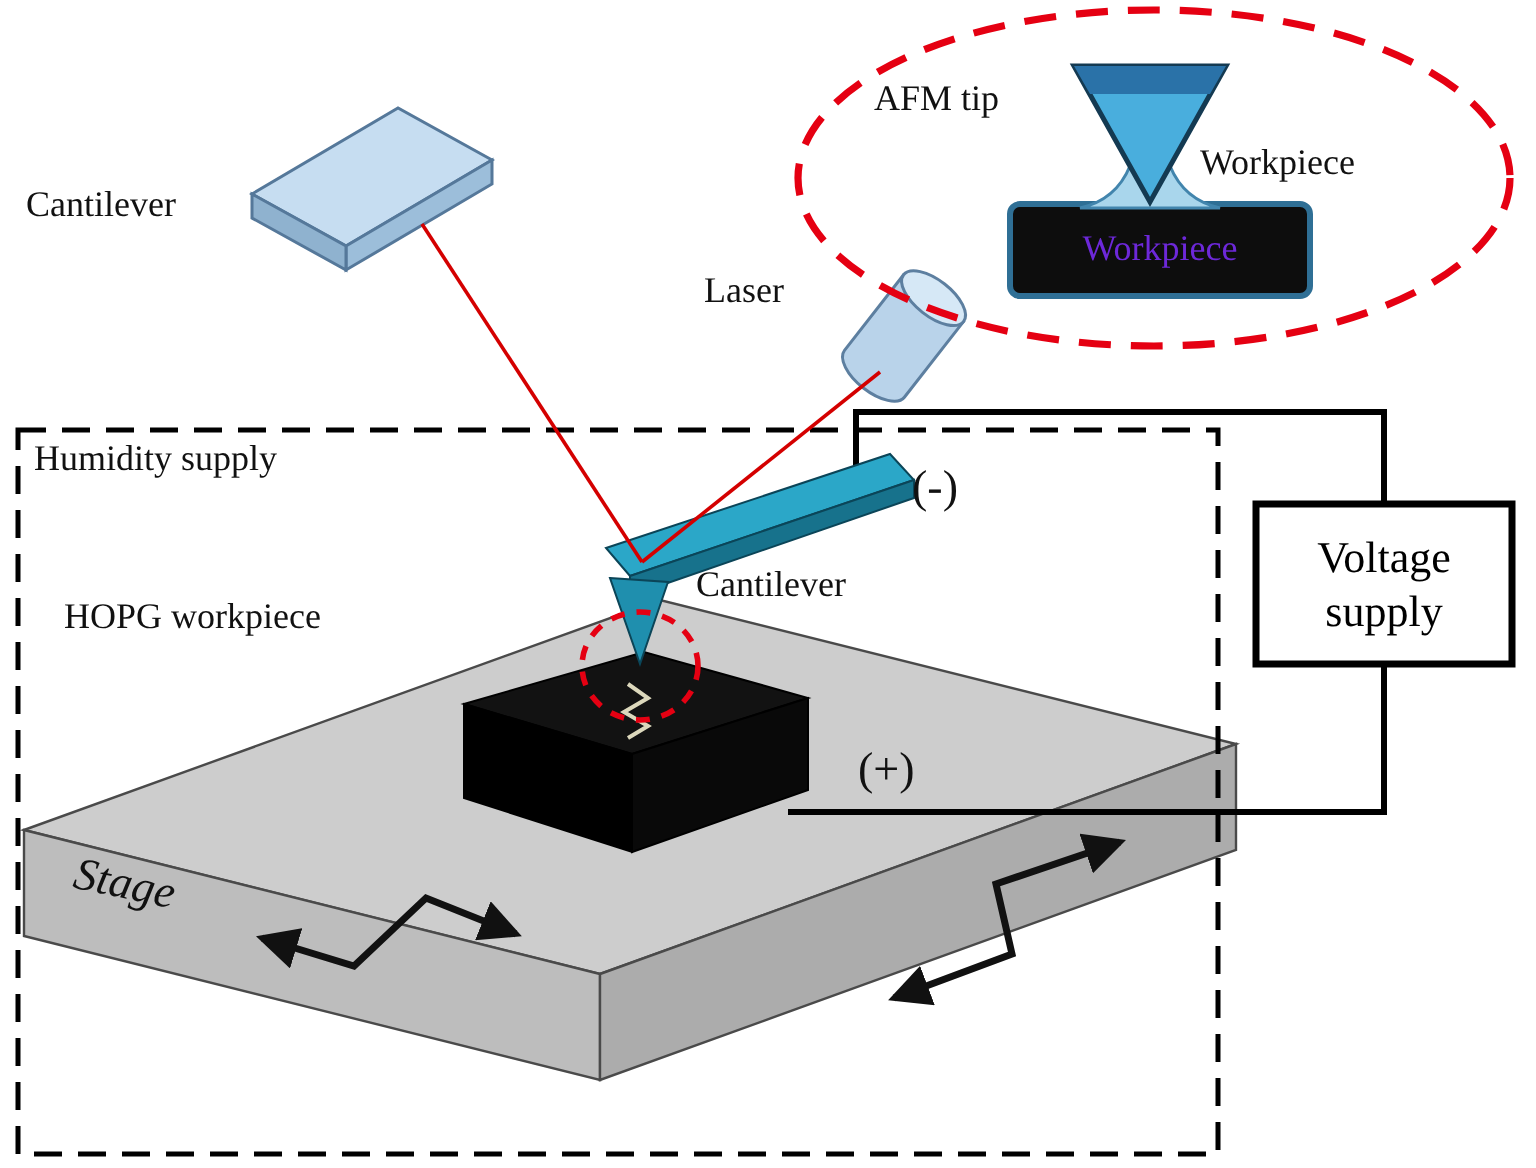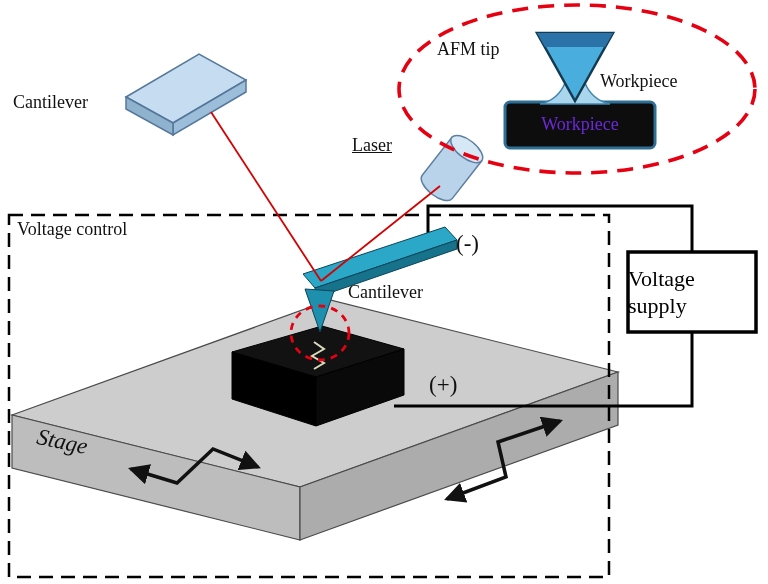--- a/index.html
+++ b/index.html
@@ -20,21 +20,21 @@
     line-height:1.1;
   }
   .lbl--white { color:#6d28d9; }
   .lbl--terminal { font-size:23px; }
   .workpiece-label-box {
     position:absolute; left:505px; top:102px; width:150px; height:46px;
     display:flex; align-items:center; justify-content:center;
   }
   .voltage-box-labels {
     position:absolute; left:628px; top:252px; width:128px; height:80px;
-    display:flex; flex-direction:column; justify-content:center;
+    display:flex; flex-direction:column; align-items:center; justify-content:center;
     font-size:22px; line-height:1.25;
   }
   .stage-label {
     transform: rotate(12deg);
     transform-origin: left top;
     font-style: italic;
     font-size:23px;
   }
 </style>
 </head>
@@ -95,32 +95,33 @@
 
     <ellipse cx="577" cy="89" rx="178" ry="84" fill="none" stroke="#e50012" stroke-width="3.6" stroke-dasharray="16 10"></ellipse>
     <rect x="505" y="102" width="150" height="46" rx="5" fill="#0d0d0d" stroke="#2f6f95" stroke-width="3"></rect>
     <path d="M 540 104 Q 558 100 565 83 L 575 100 L 585 83 Q 592 100 610 104 Z" fill="#a9d6ec" stroke="#4285ad" stroke-width="1.5"></path>
     <polygon points="537,33 613,33 575,101" fill="#49aedd" stroke="#143a52" stroke-width="2.5"></polygon>
     <polygon points="537,33 613,33 605,47 545,47" fill="#2a72a8"></polygon>
   </svg>
 
   <div class="lbl" style="left:13px; top:93px;">Cantilever</div>
 
-  <div class="lbl" style="left:352px; top:136px;text-decoration:underline;">Laser</div>
+  <div class="lbl" style="left:352px; top:136px;">Laser</div>
 
   <div class="lbl" style="left:437px; top:40px;">AFM tip</div>
 
   <div class="lbl" style="left:600px; top:72px;">Workpiece</div>
 
   <div class="workpiece-label-box">
     <span class="lbl lbl--white" style="position:static;">Workpiece</span>
   </div>
 
-  <div class="lbl" style="left:17px; top:220px;">Voltage control</div>
+  <div class="lbl" style="left:17px; top:220px;">Humidity supply</div>
 
+  <div class="lbl" style="left:32px; top:299px;">HOPG workpiece</div>
 
   <div class="lbl" style="left:348px; top:283px;">Cantilever</div>
 
   <div class="lbl lbl--terminal" style="left:456px; top:231px;">(-)</div>
 
   <div class="lbl lbl--terminal" style="left:429px; top:372px;">(+)</div>
 
   <div class="voltage-box-labels">
     <span>Voltage</span>
     <span>supply</span>

